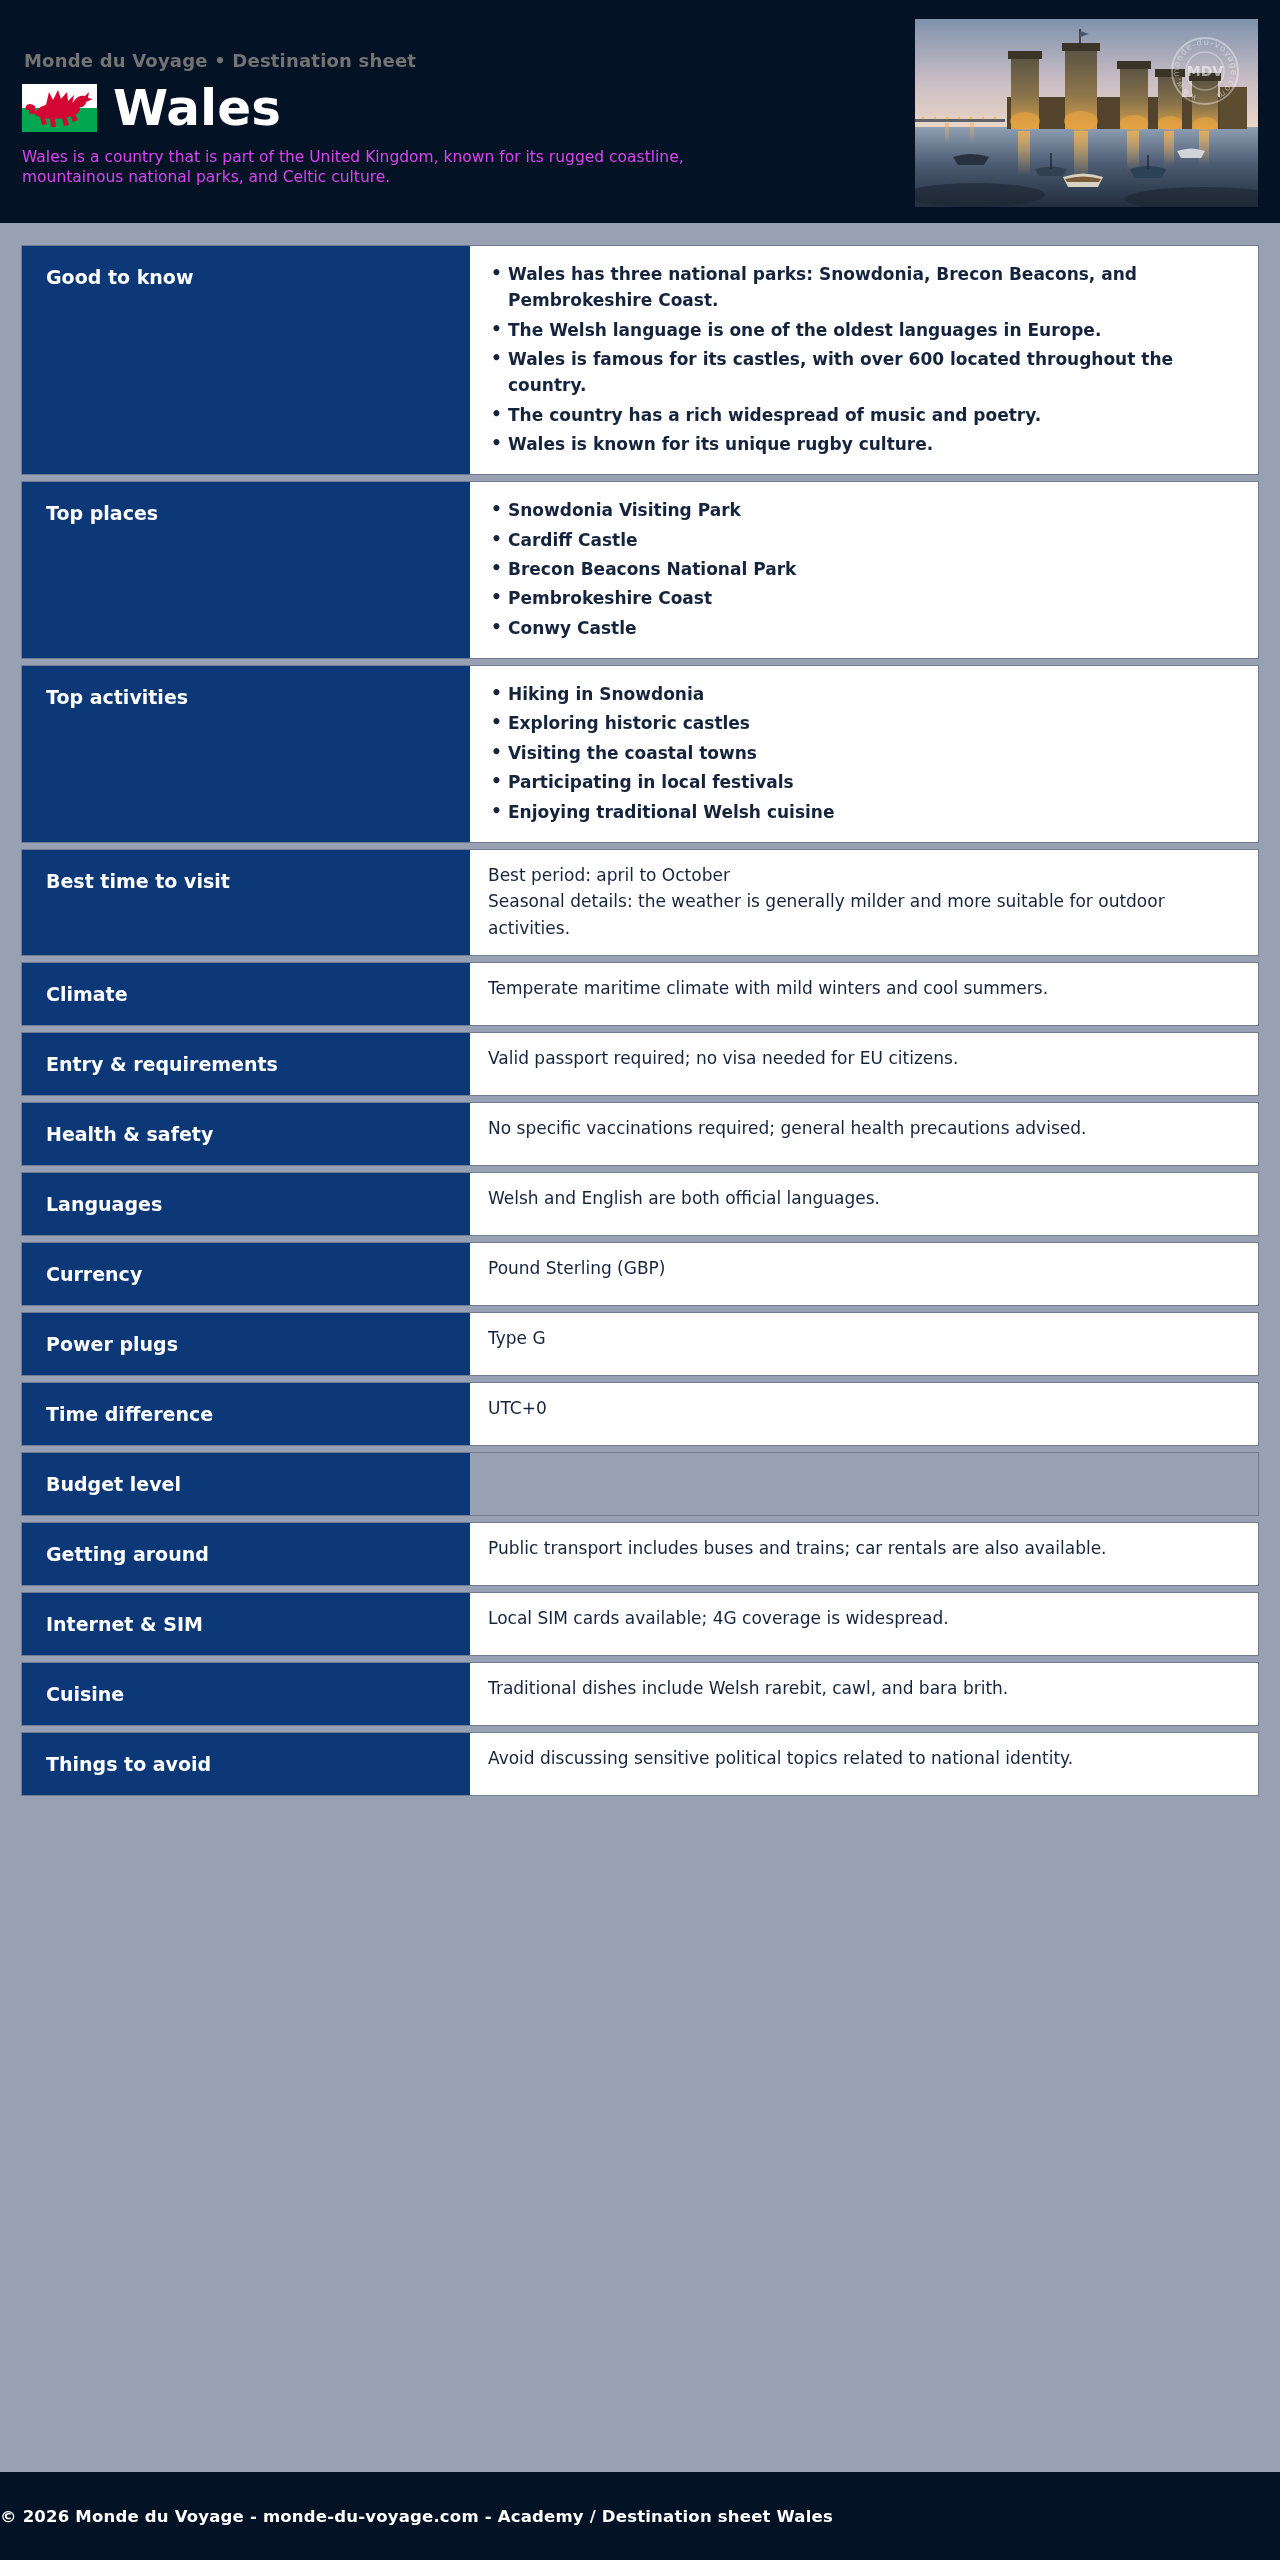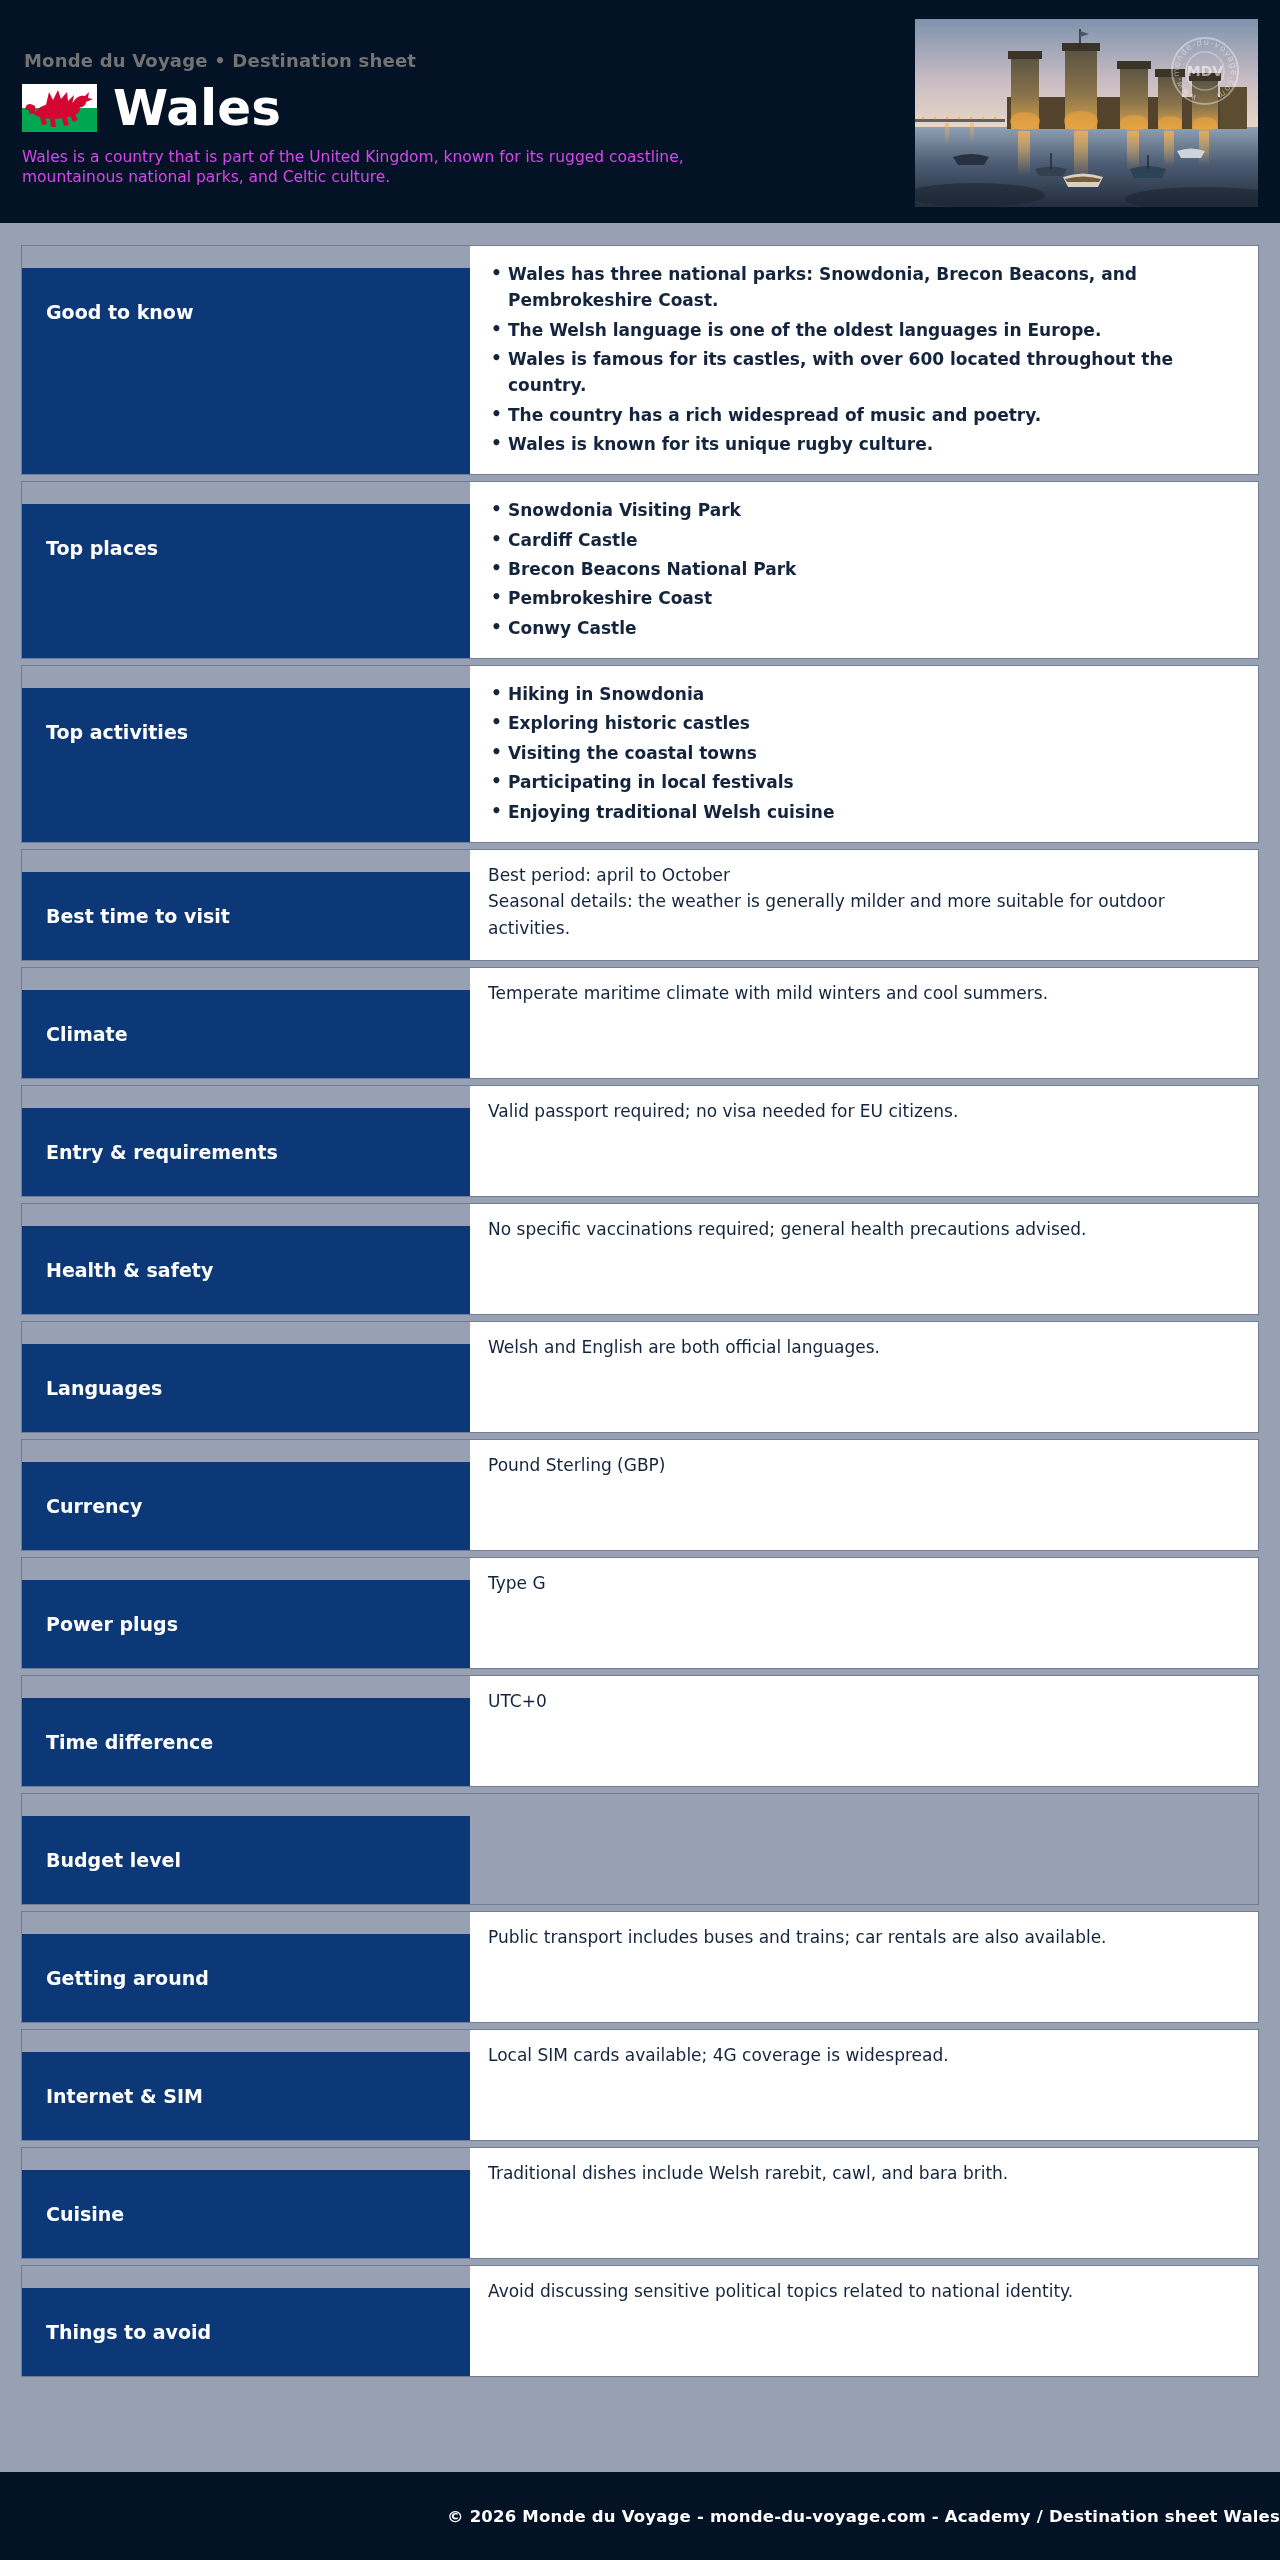--- a/index.html
+++ b/index.html
@@ -62,22 +62,21 @@
     box-shadow: 0 0 0 1px rgba(15, 30, 60, 0.28);
   }
   .cell-label {
     flex: none;
     width: 448px;
     box-sizing: border-box;
     background: #0d3878;
     color: #ffffff;
     font-weight: bold;
     font-size: 19px;
-    padding: 33px 24px;
-    margin-top: 22px;
+    padding: 20px 24px;
   }
   .cell-value {
     flex: 1;
     box-sizing: border-box;
     background: #ffffff;
     color: #15243d;
     font-size: 17px;
     line-height: 1.55;
     padding: 12px 20px 14px 18px;
   }
@@ -93,21 +92,21 @@
   .line { margin: 0; }
 
   
   .footer {
     margin-top: auto;
     flex: none;
     height: 88px;
     background: #041226;
     display: flex;
     align-items: center;
-    justify-content: flex-end;
+    justify-content: flex-start;
   }
   .footer-text {
     color: #ffffff;
     font-weight: bold;
     font-size: 16.5px;
     letter-spacing: 0.2px;
   }
 </style>
 </head>
 <body>

